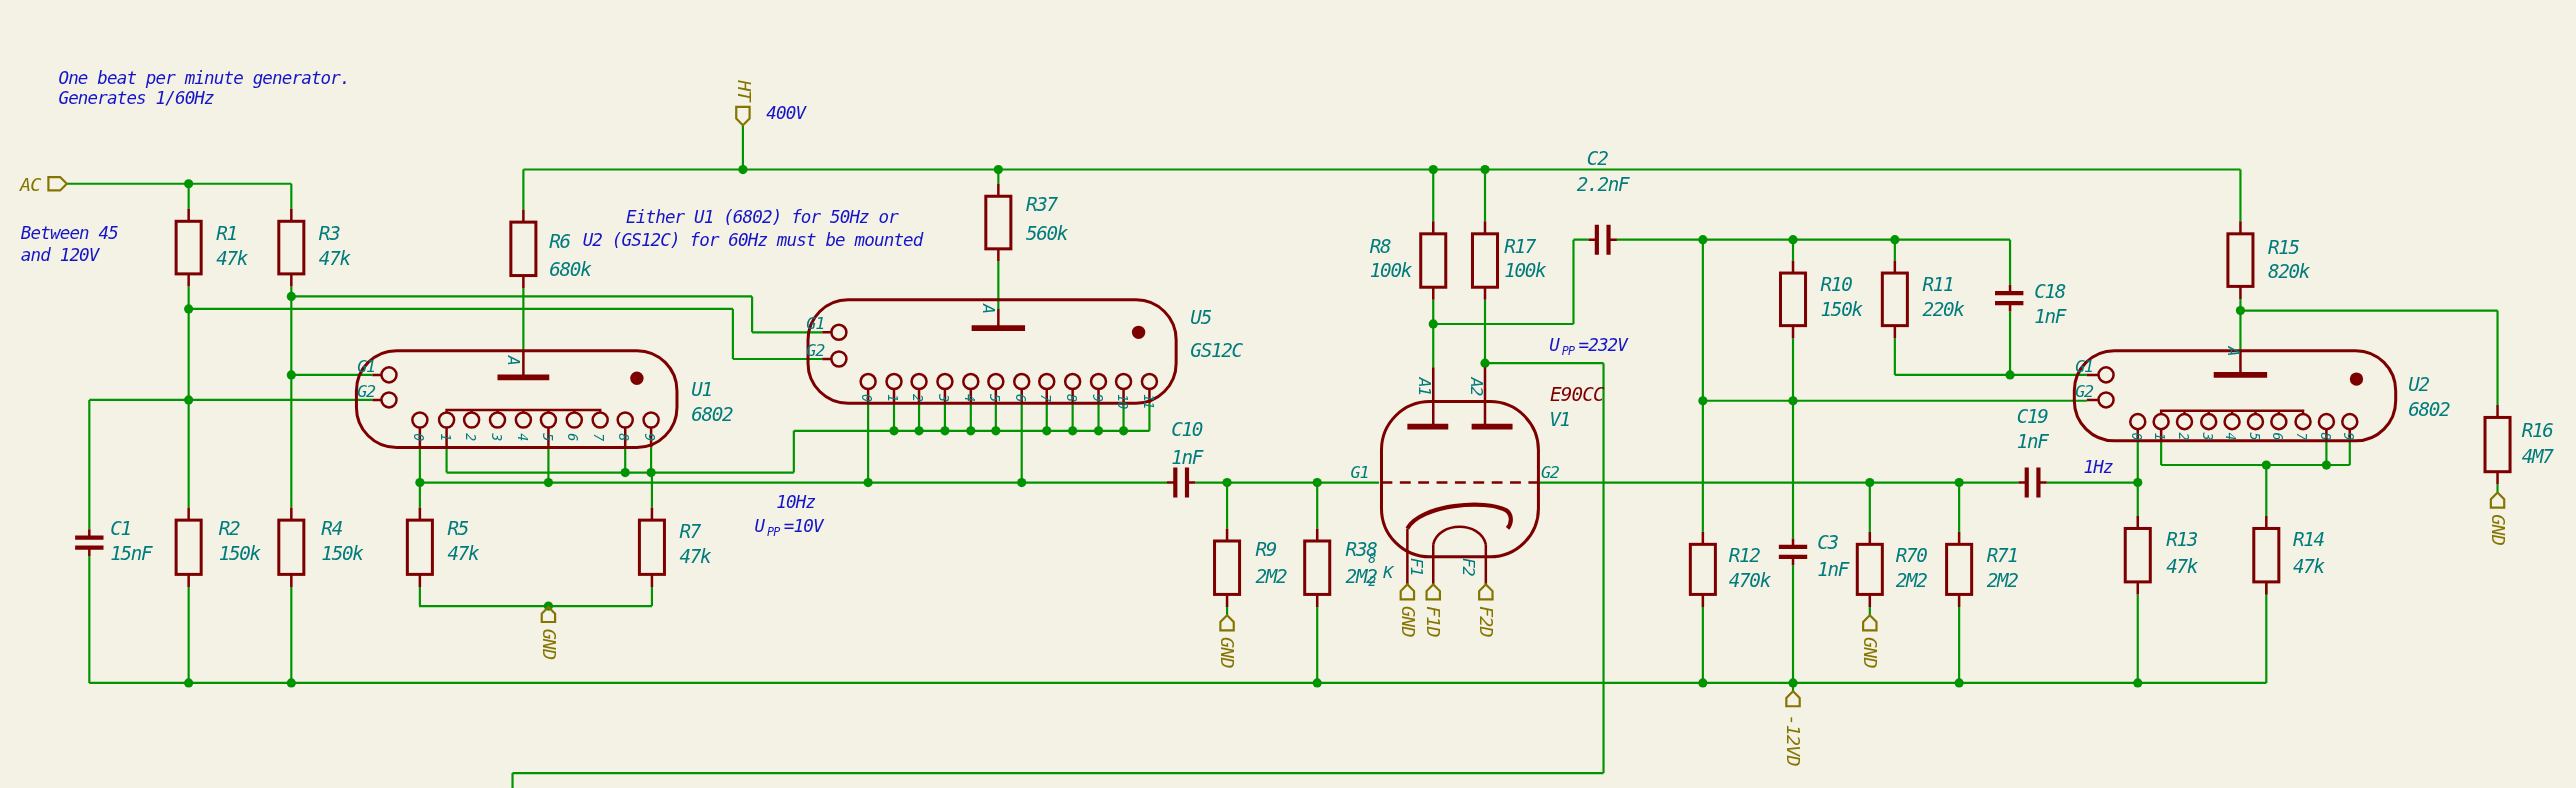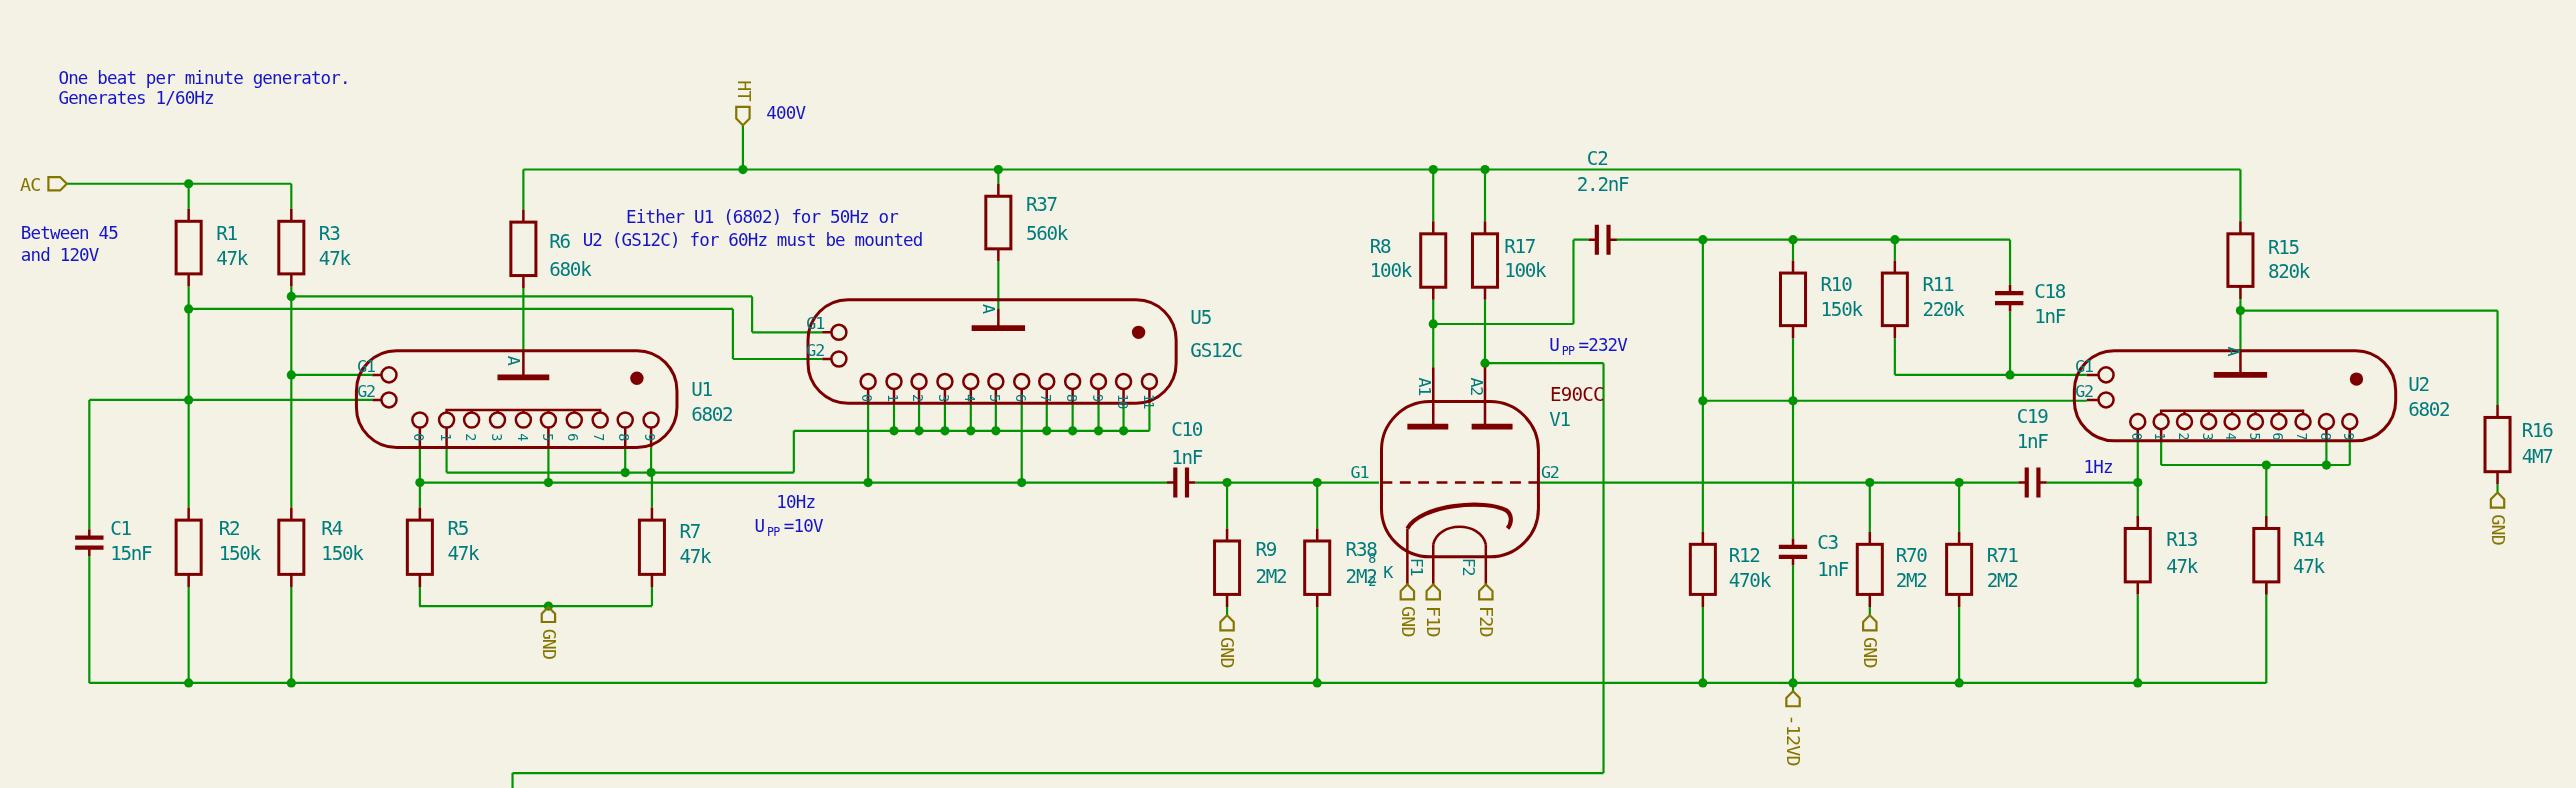--- a/index.html
+++ b/index.html
@@ -1,16 +1,16 @@
 <!DOCTYPE html>
 <html style="font-size:13.4px"><head>
 <meta charset="utf-8">
 <style>
   html,body{margin:0;padding:0;background:#f4f1e5;}
-  .stage{width:2576px;height:789px;position:relative;background:#f4f1e5;overflow:hidden;}
+  .stage{width:2576px;height:789px;position:relative;background:#f4f1e5;overflow:hidden;font-style:italic;}
   svg{display:block;}
   text{font-family:"DejaVu Sans Mono", monospace;}
   .note{fill:#1414c8;font-size:21px;letter-spacing:-1px;}
   .notesm{fill:#1414c8;font-size:14px;letter-spacing:-1px;}
   .ref{fill:#007c7c;font-size:23px;letter-spacing:-1.5px;}
   .pindig{fill:#007c7c;font-size:16px;letter-spacing:-1px;}
   .pinname{fill:#007c7c;font-size:20px;letter-spacing:-1.5px;}
   .tubeval{fill:#7d0000;font-size:23px;letter-spacing:-1px;}
   .pwr{fill:#847400;font-size:22px;letter-spacing:-1px;}
   .wire{stroke:#009400;stroke-width:2.6;fill:none;}

